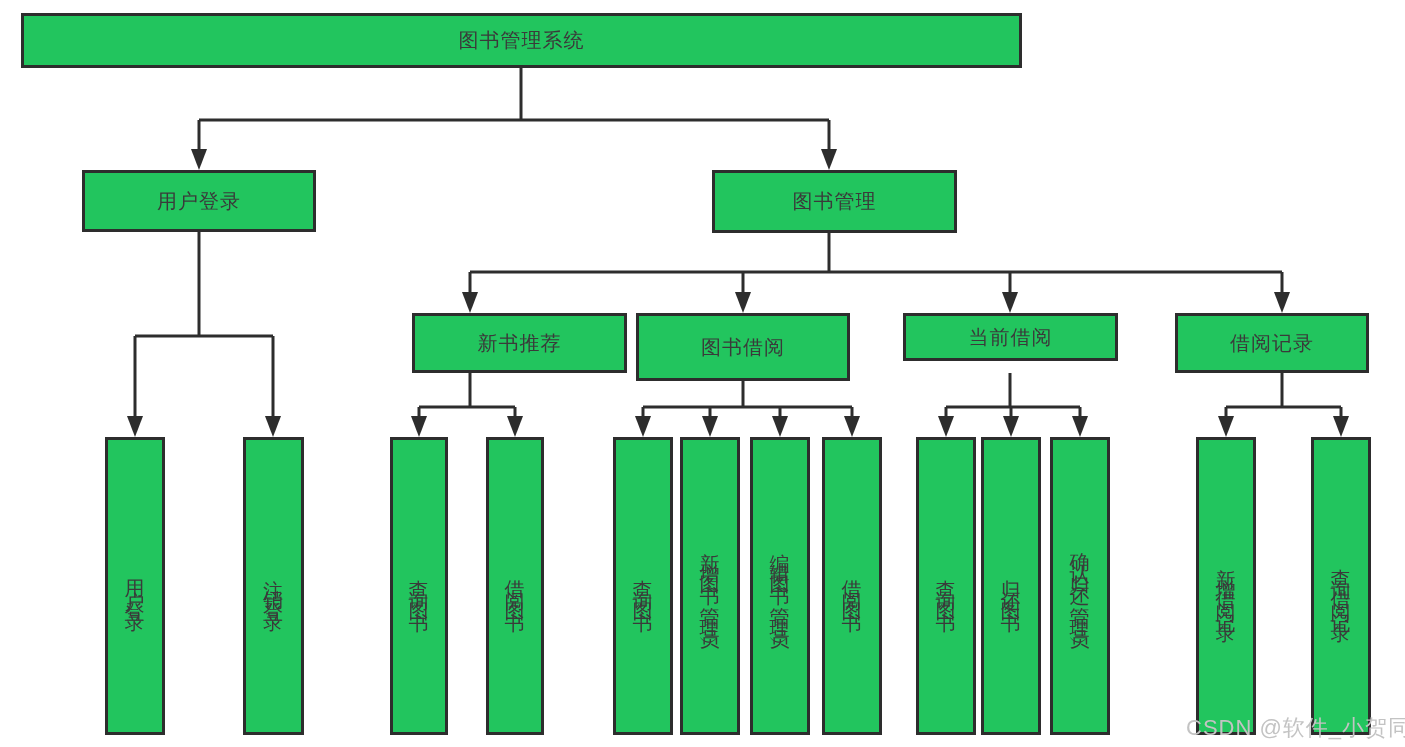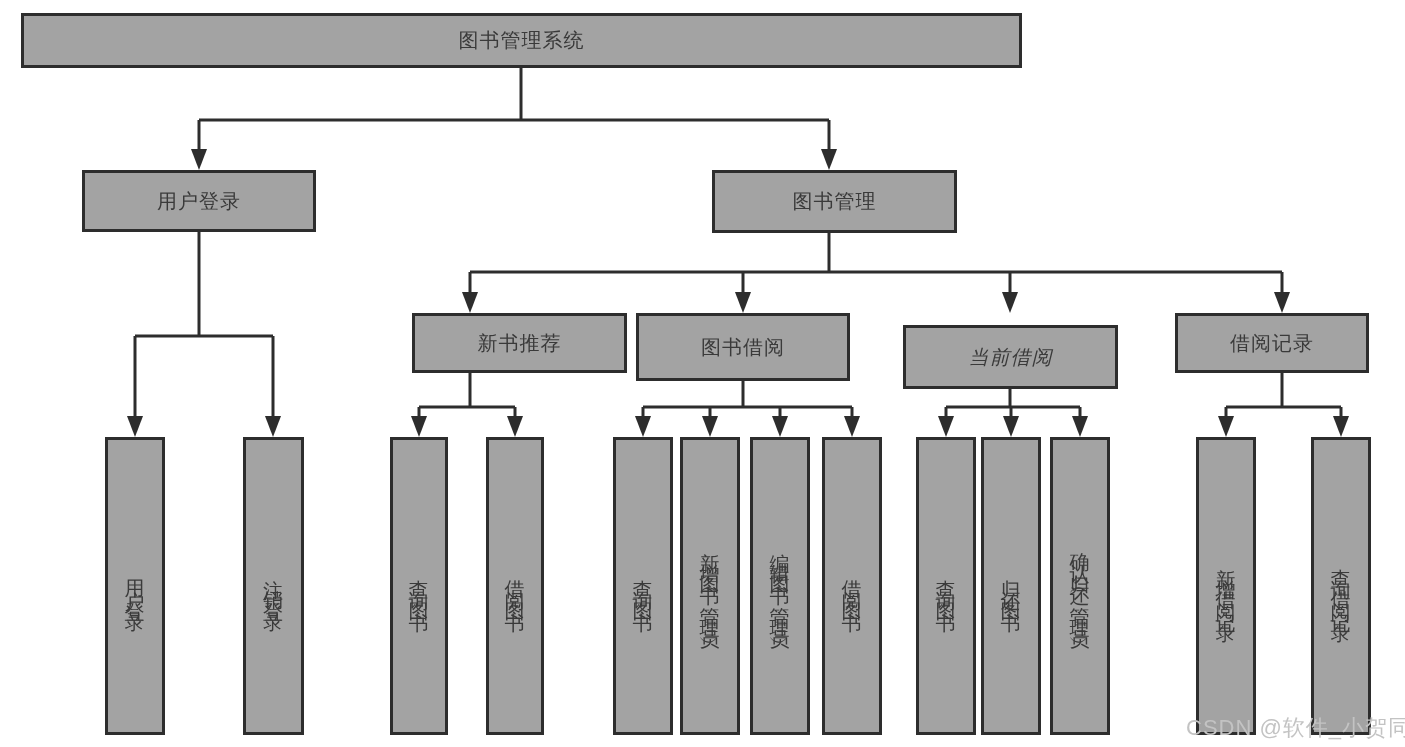--- a/index.html
+++ b/index.html
@@ -10,21 +10,21 @@
   }
   *{margin:0;padding:0;box-sizing:border-box;}
   html,body{width:1405px;height:747px;overflow:hidden;background:var(--bg);}
   body{font-family:"Liberation Sans","DejaVu Sans",sans-serif;color:var(--text);}
   .canvas{position:relative;width:1405px;height:747px;background:var(--bg);}
   .connector-layer{position:absolute;left:0;top:0;width:1405px;height:747px;z-index:1;}
   .connector-layer .stroke{stroke:var(--line);stroke-width:3;fill:none;}
   .connector-layer .fill{fill:var(--line);stroke:none;}
   .box{
     position:absolute;
-    background:#a3a3a3;
+    background:#22c55e;
     border:3px solid var(--line);
     display:flex;
     align-items:center;
     justify-content:center;
     z-index:2;
     font-size:20px;
     letter-spacing:1px;
     color:var(--text);
   }
   .leaf{
@@ -127,21 +127,21 @@
     </g>
   </svg>
 
   <div class="box" style="left:21px;top:13px;width:1001px;height:55px;">图书管理系统</div>
 
   <div class="box" style="left:82px;top:170px;width:234px;height:62px;">用户登录</div>
   <div class="box" style="left:712px;top:170px;width:245px;height:63px;">图书管理</div>
 
   <div class="box" style="left:376px;top:313px;width:215px;height:60px;margin-left:36px;">新书推荐</div>
   <div class="box" style="left:636px;top:313px;width:214px;height:68px;">图书借阅</div>
-  <div class="box" style="left:903px;top:325px;width:215px;height:64px;font-style:italic;">当前借阅</div>
+  <div class="box" style="left:903px;top:313px;width:215px;height:48px;">当前借阅</div>
   <div class="box" style="left:1175px;top:313px;width:194px;height:60px;">借阅记录</div>
 
   <div class="box leaf" style="left:105px;top:437px;width:60px;height:298px;">用户登录</div>
   <div class="box leaf" style="left:243px;top:437px;width:61px;height:298px;">注销登录</div>
 
   <div class="box leaf" style="left:390px;top:437px;width:58px;height:298px;">查询图书</div>
   <div class="box leaf" style="left:486px;top:437px;width:58px;height:298px;">借阅图书</div>
 
   <div class="box leaf" style="left:613px;top:437px;width:60px;height:298px;">查询图书</div>
   <div class="box leaf" style="left:680px;top:437px;width:60px;height:298px;">新增图书（管理员）</div>

